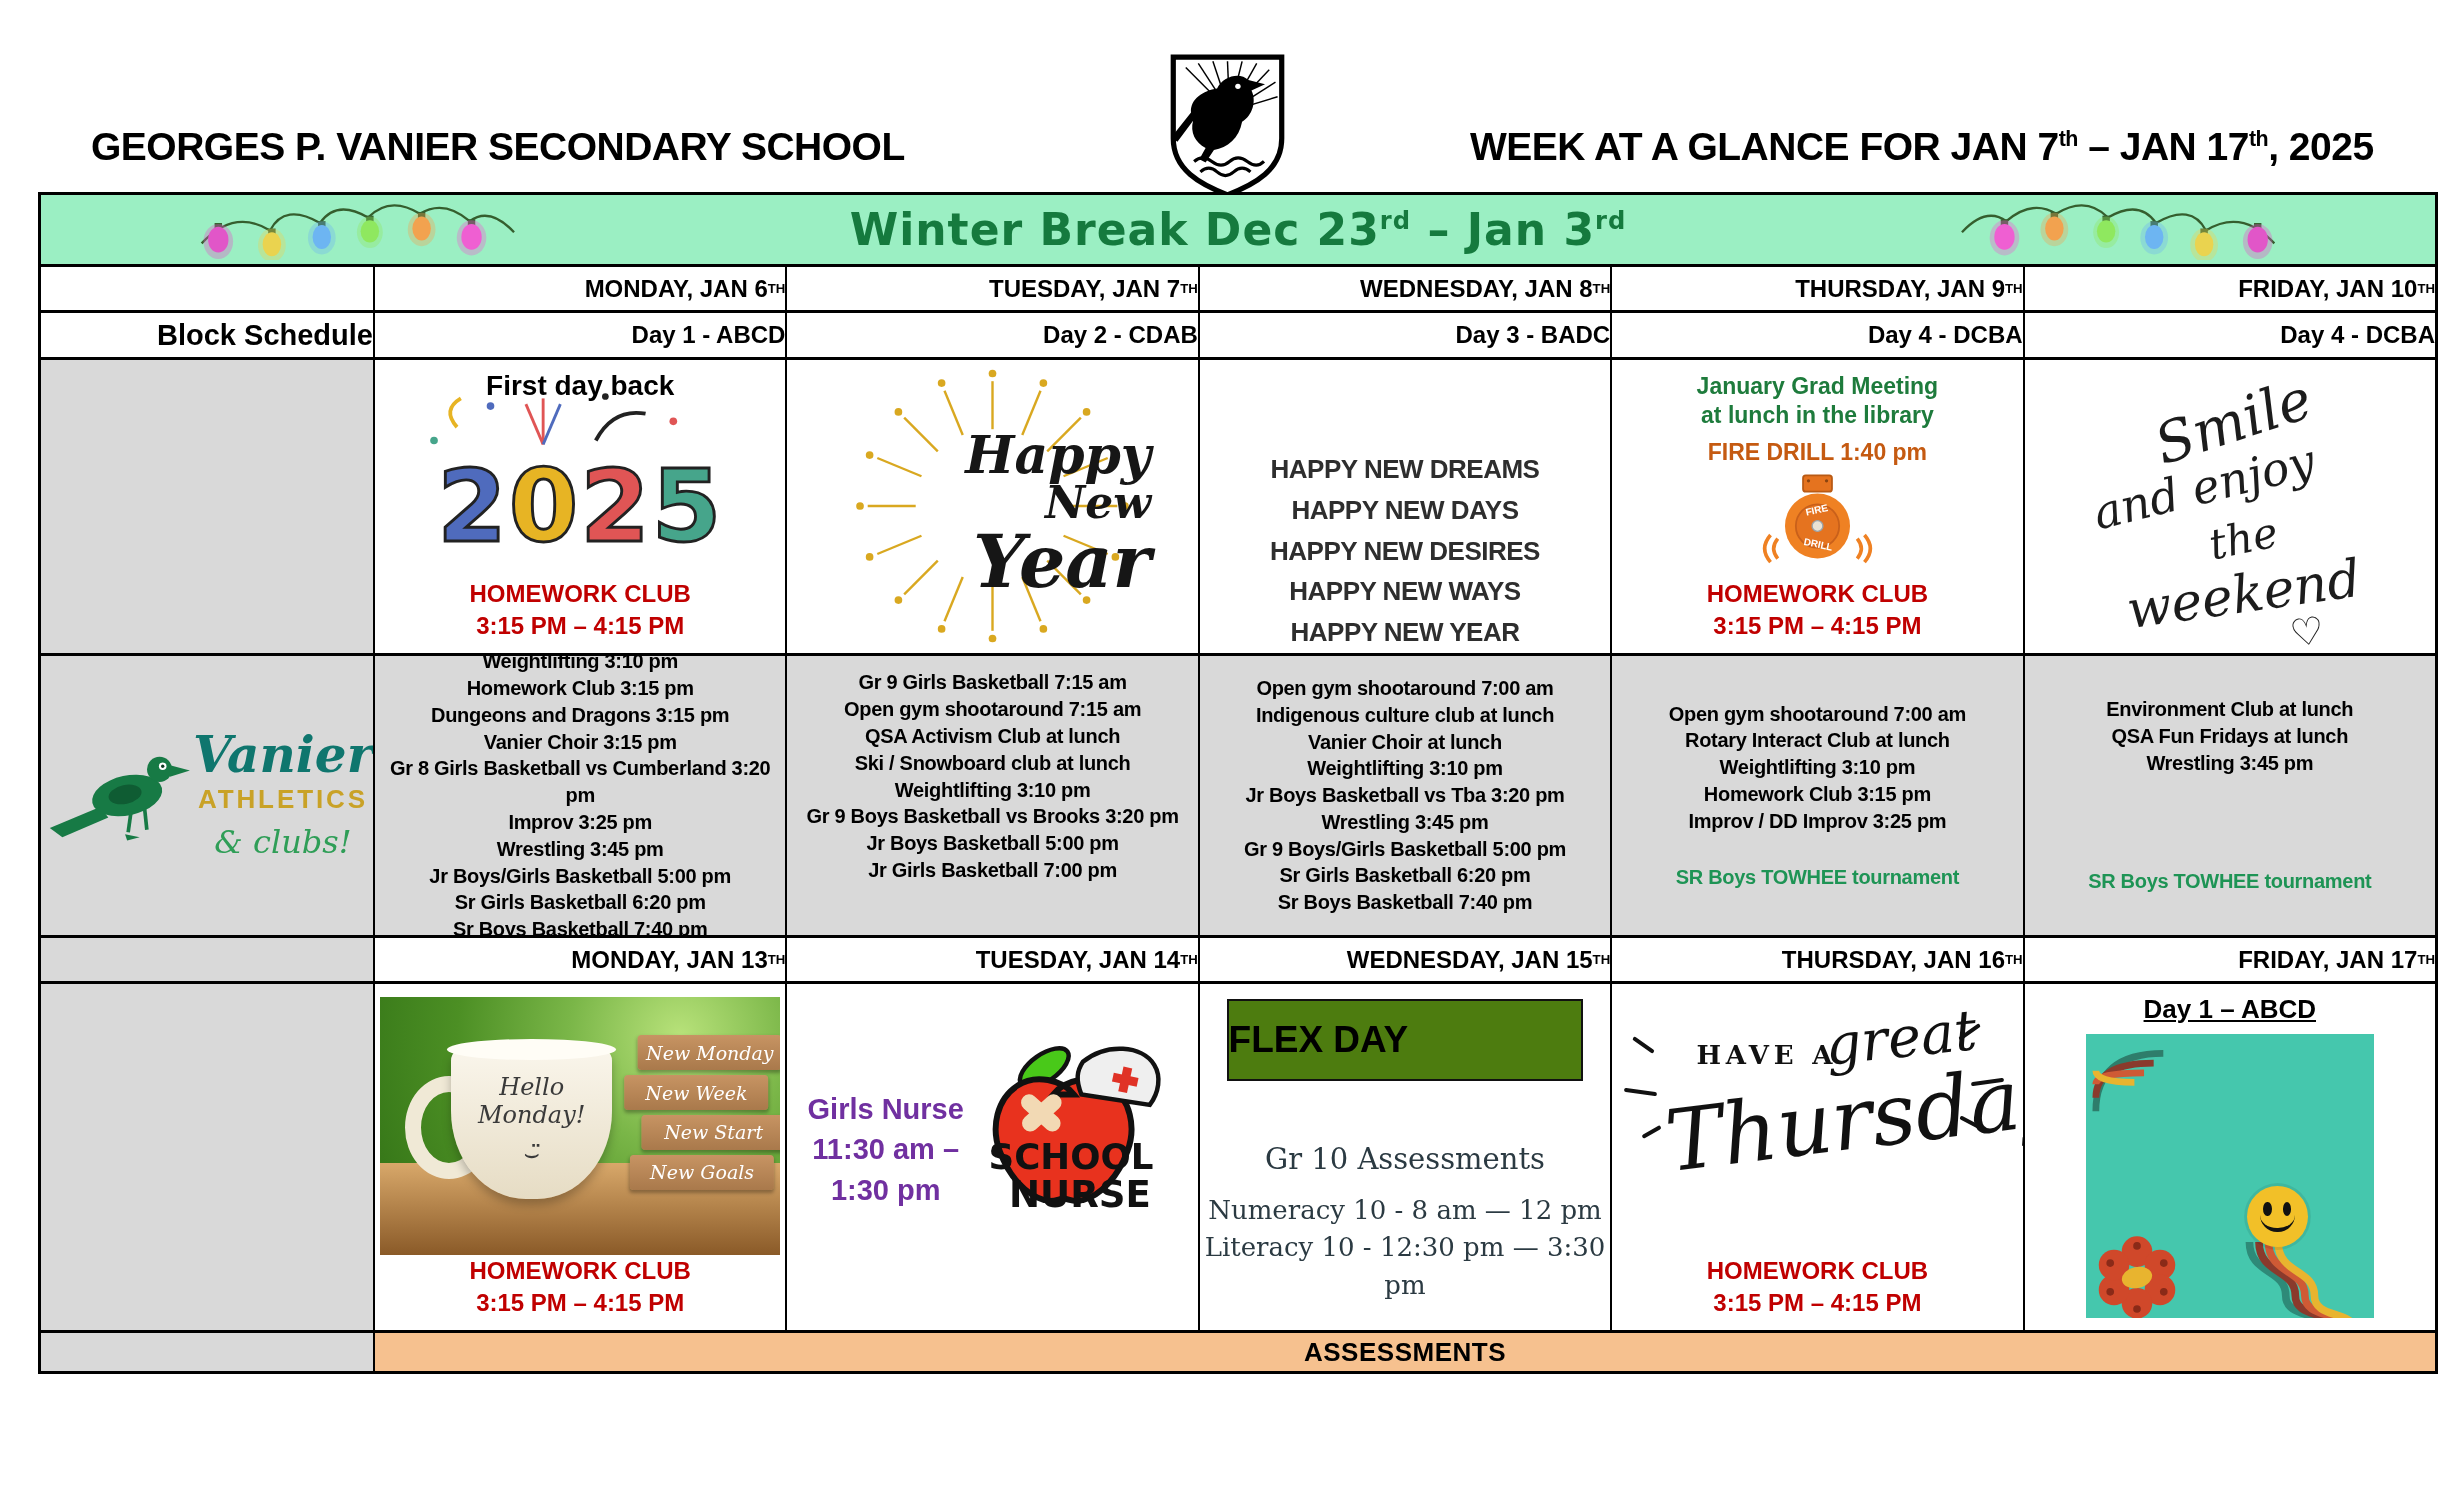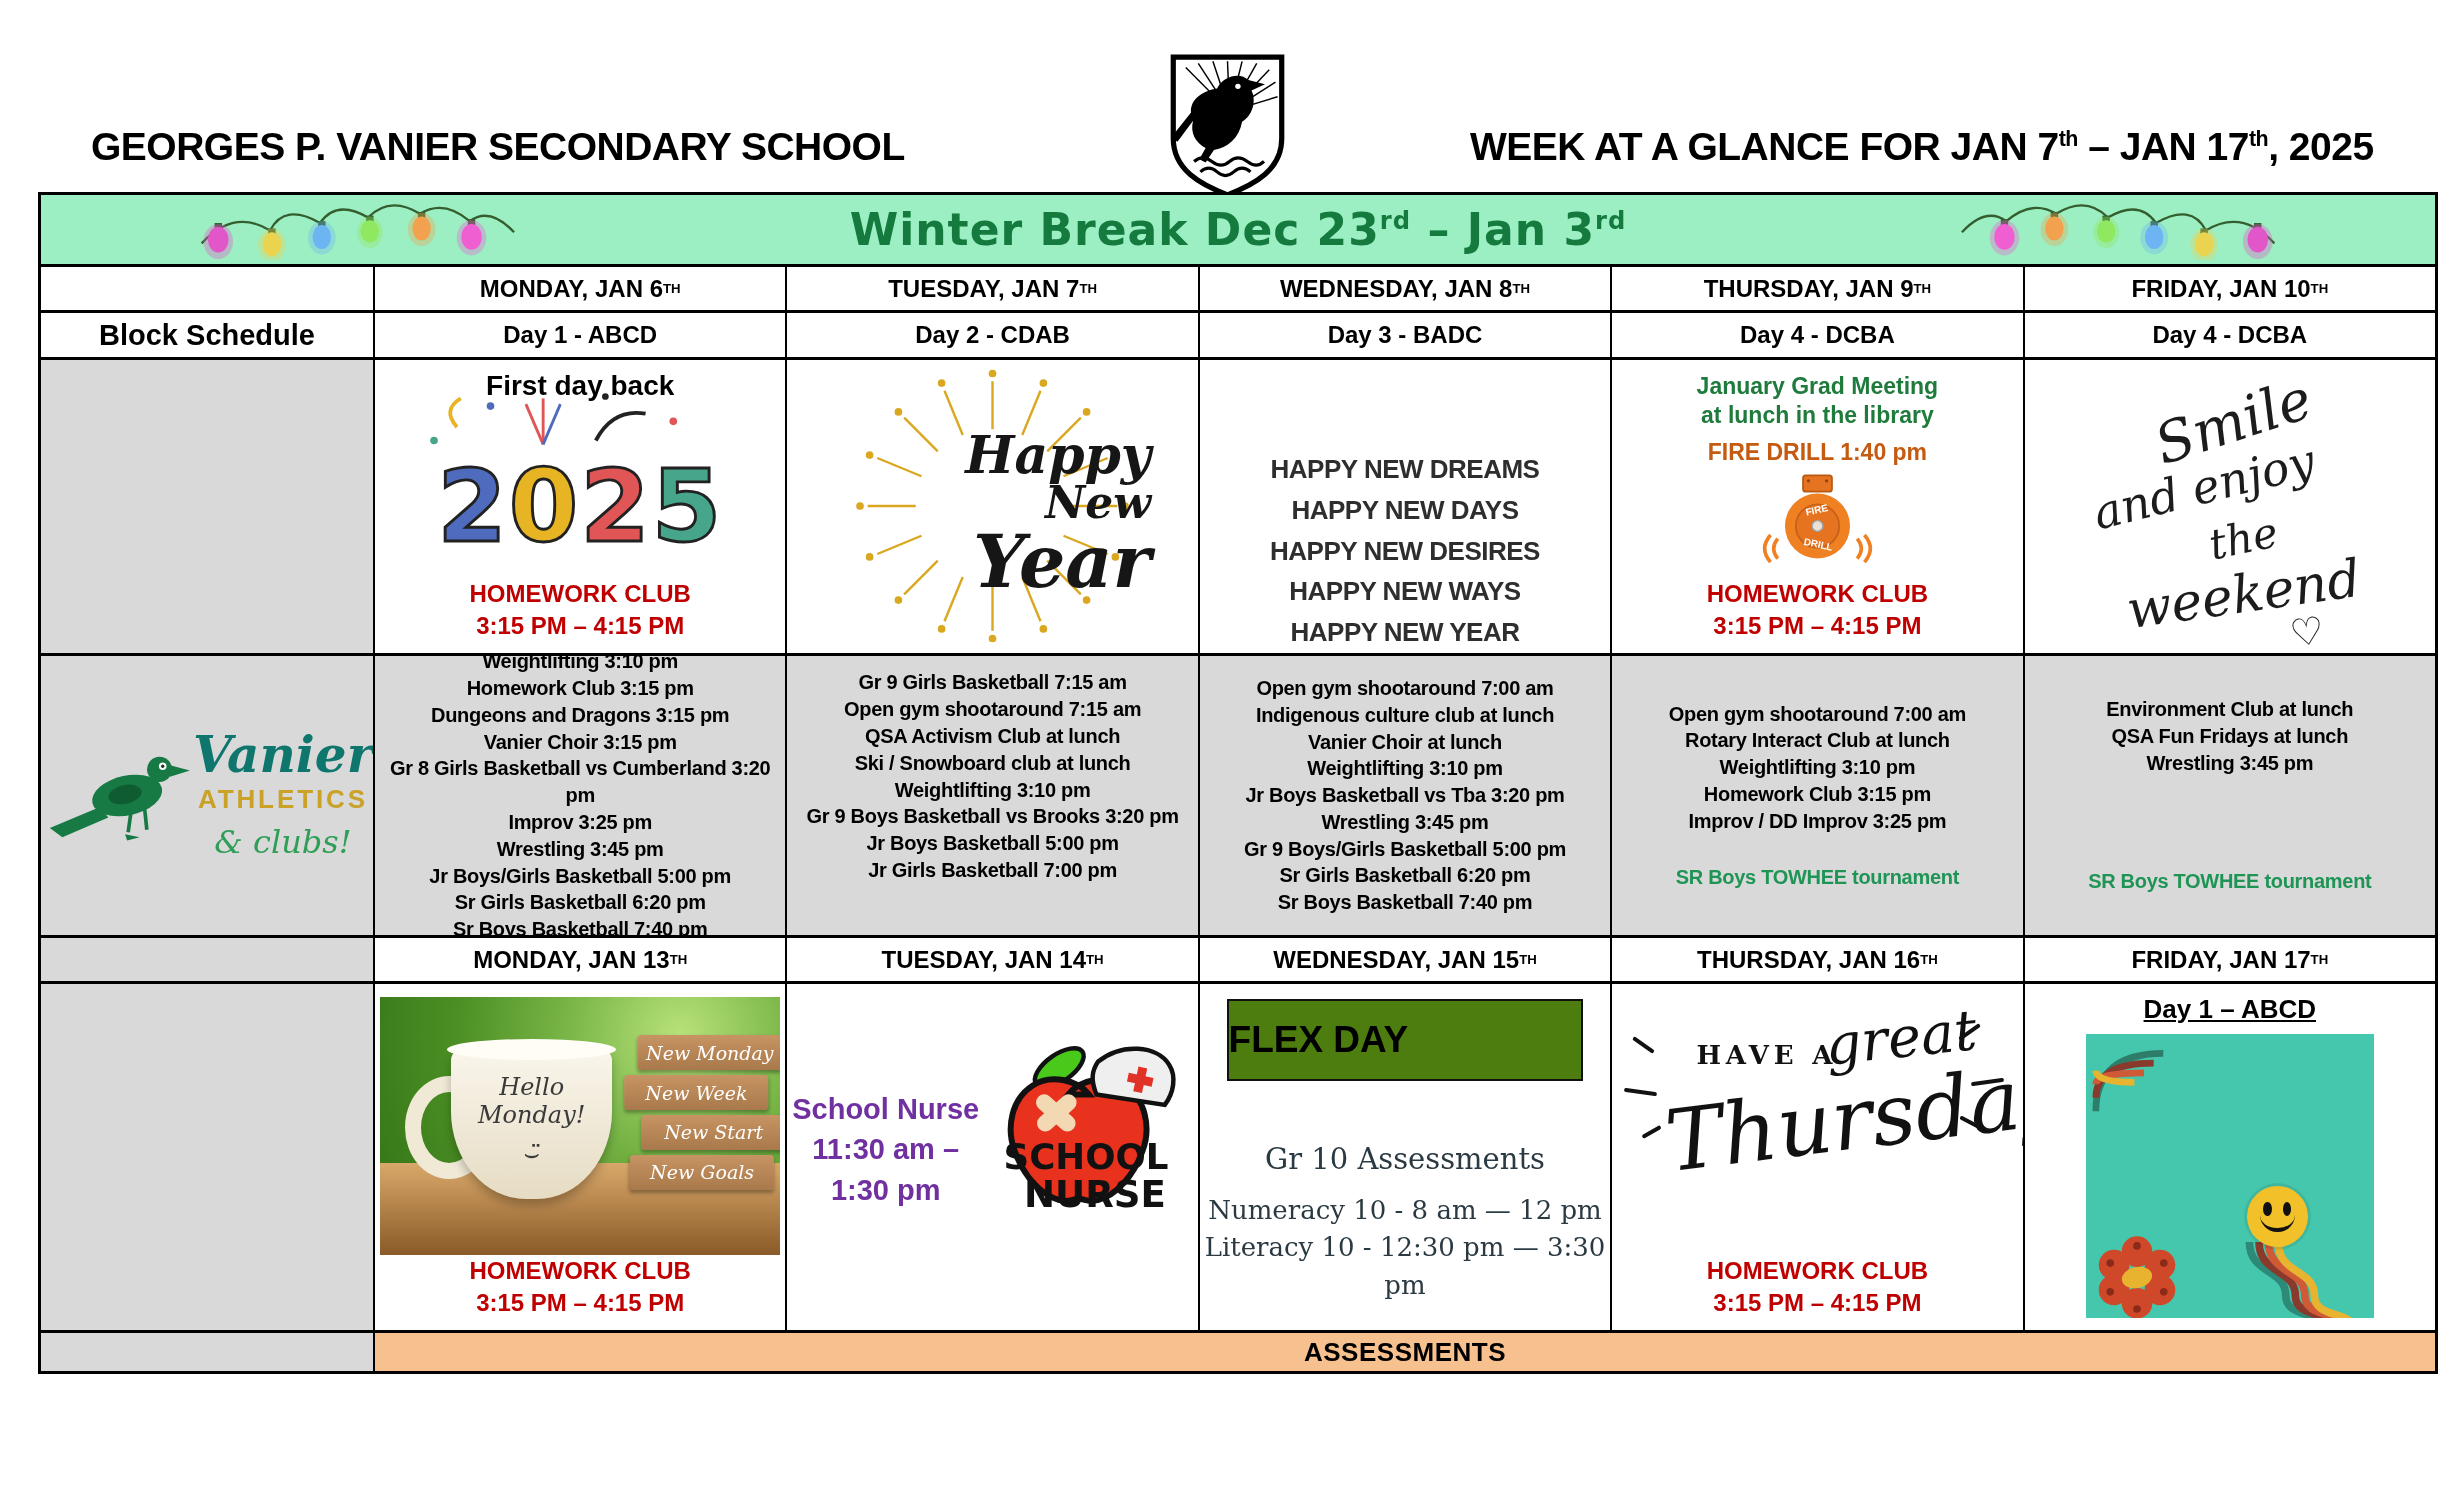--- a/index.html
+++ b/index.html
@@ -21,21 +21,21 @@
   .gray{background:#d9d9d9;}
 
   
   .banner{height:69px;background:#9befc3;position:relative;display:flex;align-items:center;justify-content:center;}
   .banner-text{font-size:44px;font-weight:bold;color:#157a3e;letter-spacing:1px;font-family:"DejaVu Sans",sans-serif;}
   .lights{position:absolute;top:3.8px;height:61px;}
   .lights.left{left:144px;}
   .lights.right{right:144px;}
 
   .hdr-row{height:43px;}
-  .hdr-cell{display:flex;align-items:center;justify-content:center;font-weight:bold;font-size:24px;}
+  .hdr-cell{display:flex;align-items:center;justify-content:flex-end;font-weight:bold;font-size:24px;}
   .block-row{height:44px;}
   .block-label{font-size:29px;}
 
   .content1{height:293px;}
   .ath-row{height:279px;}
   .hdr2-row{height:43px;}
   .content2{height:346px;}
   .assess-row{height:38px;}
 
   .ccell{display:flex;flex-direction:column;align-items:center;}
@@ -493,21 +493,21 @@
         </div>
         <div class="hw">
           <div>HOMEWORK CLUB</div>
           <div>3:15 PM – 4:15 PM</div>
         </div>
       </div>
 
       <div class="cell">
         <div class="nursewrap">
           <div class="nurse-txt">
-            <div>School Nurse</div>
+            <div>Girls Nurse</div>
             <div>11:30 am –</div>
             <div>1:30 pm</div>
           </div>
           <svg class="applesvg" viewBox="0 0 140 150">
             <ellipse cx="50" cy="20" rx="19" ry="9" fill="#49c919" stroke="#111" stroke-width="3" transform="rotate(-35 50 20)"></ellipse>
             <path d="M70,38 c-8,-10 -26,-14 -38,-6 c-14,9 -18,28 -12,44 c6,17 18,30 30,33 c6,2 10,-1 13,-1 c3,0 7,3 13,1 c12,-3 24,-16 30,-33 c6,-16 2,-35 -12,-44 c-12,-8 -30,-4 -38,6 z" fill="#e8321e" stroke="#111" stroke-width="4"></path>
             <path d="M76,16 c16,-13 40,-11 48,2 c5,8 3,19 -3,27 l-46,-7 c-4,-10 -3,-16 1,-22 z" fill="#efefef" stroke="#111" stroke-width="3"></path>
             <g transform="rotate(12 104 28)">
                 <rect x="96" y="25" width="17" height="6" fill="#e03226"></rect>
                 <rect x="101.5" y="19.5" width="6" height="17" fill="#e03226"></rect>

